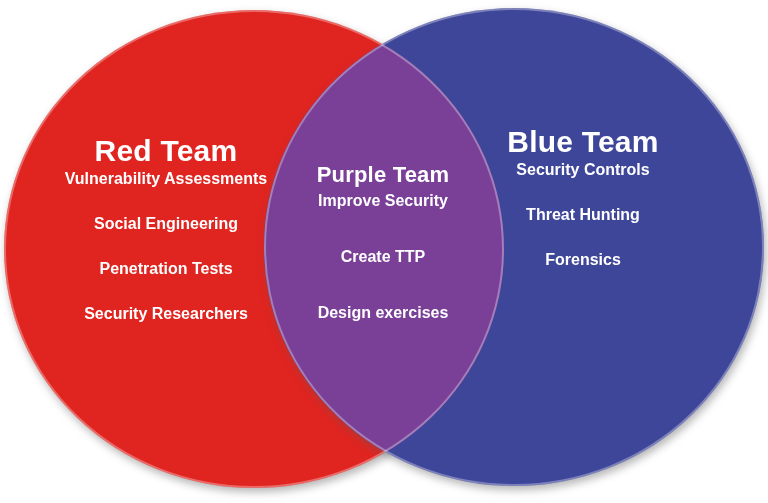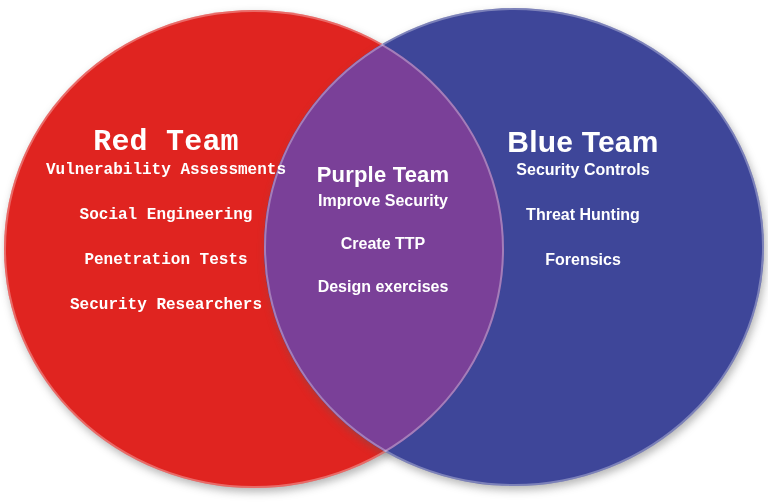--- a/index.html
+++ b/index.html
@@ -40,21 +40,21 @@
   }
   .edge.red-e  { left: 4px;   top: 10px; }
   .edge.blue-e { left: 264px; top: 8px;  }
 
   .block {
     position: absolute;
     text-align: center;
     color: #ffffff;
     font-weight: bold;
   }
-  .red-block    { left: 26px;  top: 124px; width: 280px; font-family: Liberation Mono, monospace; }
+  .red-block    { left: 26px;  top: 133px; width: 280px; }
   .blue-block   { left: 443px; top: 124px; width: 280px; }
   .purple-block { left: 273px; top: 159px; width: 220px; }
 
   .team-title {
     font-size: 30px;
     line-height: 36px;
     letter-spacing: 0.2px;
   }
   .mid-title {
     font-size: 22px;
@@ -63,21 +63,21 @@
   .team-item {
     font-size: 16px;
     line-height: 20px;
   }
   .red-block .team-item:first-of-type,
   .blue-block .team-item:first-of-type { margin-top: 37px; }
   .red-block .team-item + .team-item,
   .blue-block .team-item + .team-item { margin-top: 25px; }
 
   .purple-block .team-item:first-of-type { margin-top: 39px; }
-  .purple-block .team-item + .team-item { margin-top: 23px; }
+  .purple-block .team-item + .team-item { margin-top: 36px; }
 </style>
 </head>
 <body>
 
 <div class="canvas">
 
   <div class="circle red" style="background-color: rgb(224, 36, 32);"></div>
   <div class="circle blue" style="background-color: rgb(62, 70, 153);"></div>
   <div class="lens" style="background-color: rgb(122, 64, 152);"></div>
 

